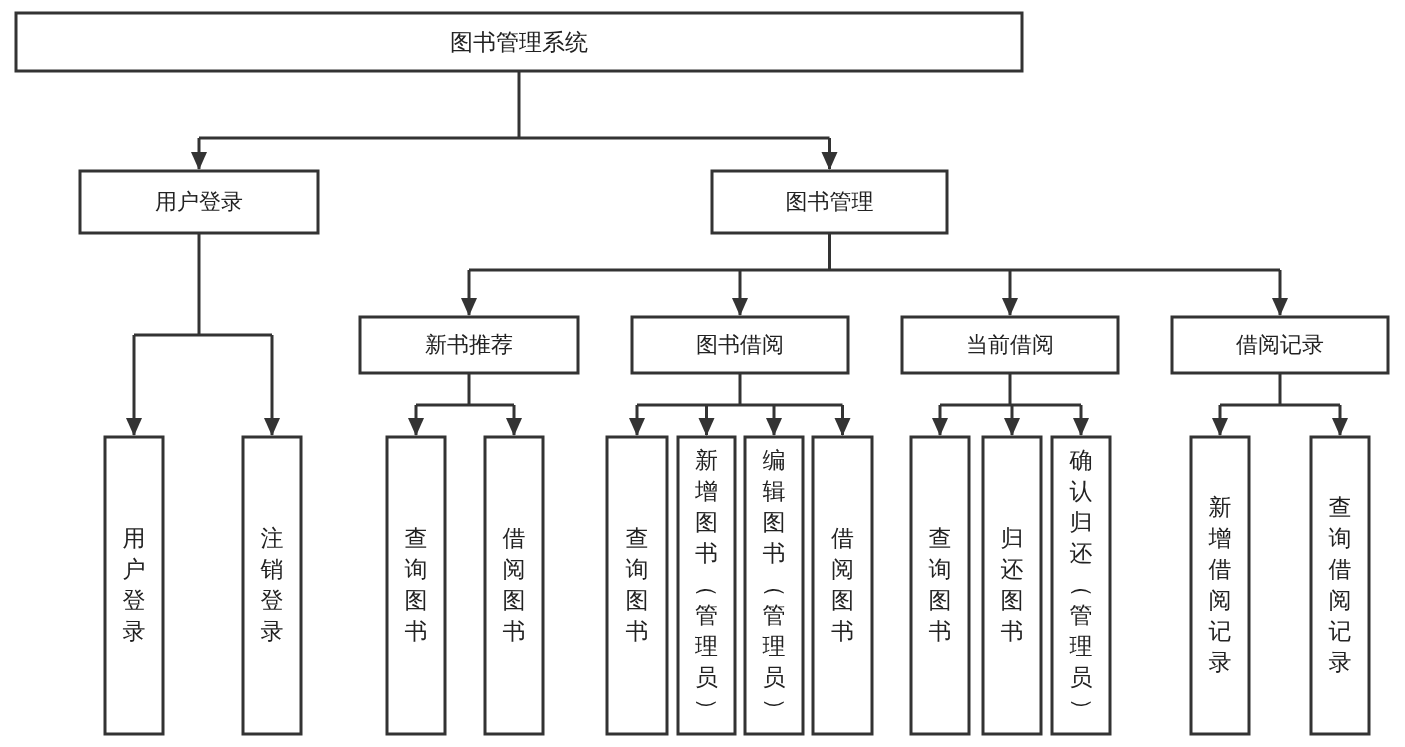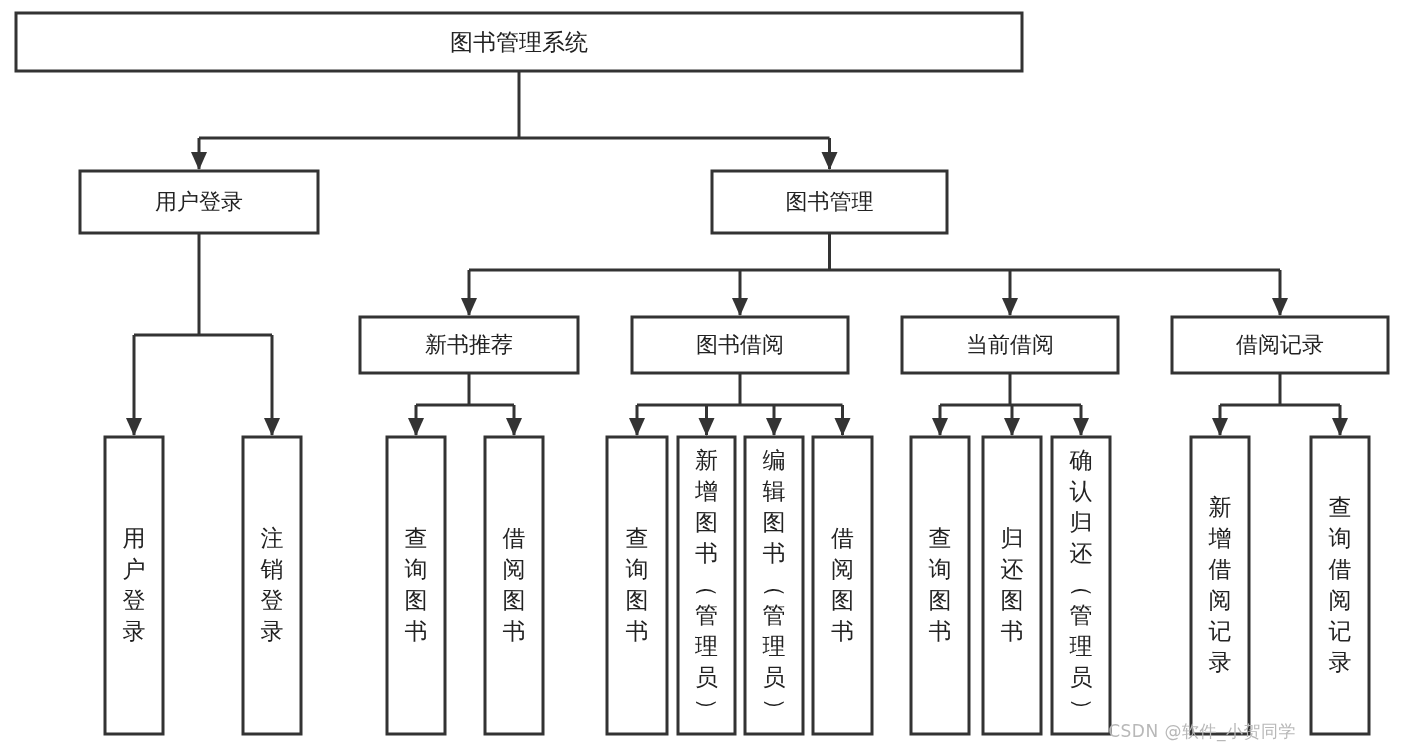--- a/index.html
+++ b/index.html
@@ -11,20 +11,21 @@
     width: 1405px;
     height: 747px;
     font-family: "DejaVu Sans", "Liberation Sans", sans-serif;
     overflow: hidden;
   }
   #diagram-root {
     position: relative;
     width: 1304px;
     height: 747px;
     background: #ffffff;
+    padding-left: 16px;
   }
   svg#tree-svg {
     position: absolute;
     left: 0;
     top: 0;
     width: 1405px;
     height: 747px;
   }
   .node-box {
     fill: #ffffff;
@@ -262,14 +263,13 @@
           <rect x="1311" y="437" width="58" height="297" class="node-box"></rect>
           <text x="1340" y="508" class="vert-label">查</text>
           <text x="1340" y="539" class="vert-label">询</text>
           <text x="1340" y="570" class="vert-label">借</text>
           <text x="1340" y="601" class="vert-label">阅</text>
           <text x="1340" y="632" class="vert-label">记</text>
           <text x="1340" y="663" class="vert-label">录</text>
         </g>
       </g>
   </svg>
-  <div class="watermark">CSDN @软件_小贺同学</div>
 </div>
 
 </body></html>

